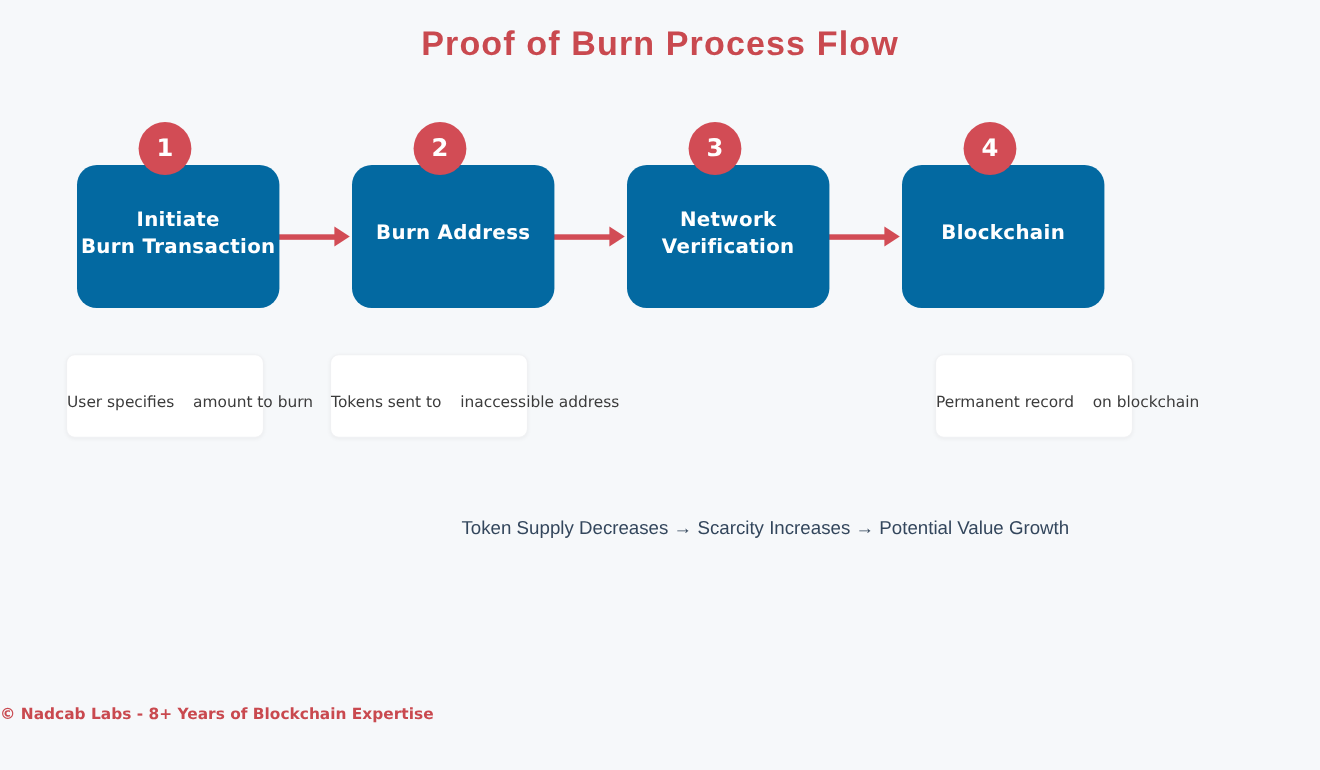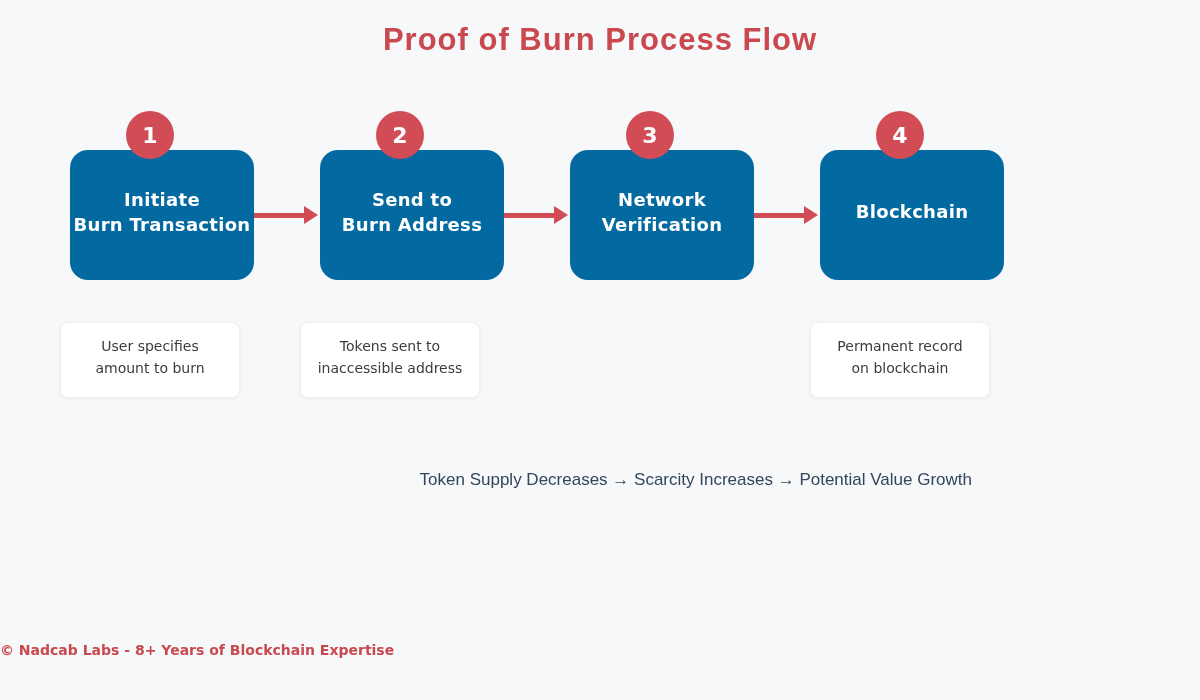--- a/index.html
+++ b/index.html
@@ -109,28 +109,29 @@
   .desc-card {
     position: absolute;
     top: 322px;
     width: 180px;
     height: 76px;
     background: #ffffff;
     border: 1px solid #f0f1f3;
     border-radius: 8px;
     box-shadow: 0 1px 4px rgba(0,0,0,0.05);
     display: flex;
-    flex-direction: column;
+    flex-direction: row;
     align-items: center;
     padding-top: 12px;
+    gap: 17px;
   }
   .desc-1 { left: 60px; }
   .desc-2 { left: 300px; }
   .desc-3 { left: 560px; }
-  .desc-4 { left: 810px; }
+  .desc-4 { left: 850px; }
   .desc-card span {
     display: block;
     text-align: center;
     color: #3c3c3c;
     font-size: 14px;
     line-height: 22px;
     white-space: nowrap;
   }
   .flow-summary {
     position: absolute;
@@ -172,21 +173,20 @@
 
   <div class="flow-arrow arrow-1">
     <div class="shaft"></div>
     <div class="head"></div>
   </div>
 
   <div class="step step-2">
     <div class="badge">2</div>
     <div class="step-box">
       <div class="step-label">
-        <span>Send to</span>
         <span>Burn Address</span>
       </div>
     </div>
   </div>
 
   <div class="flow-arrow arrow-2">
     <div class="shaft"></div>
     <div class="head"></div>
   </div>
 

